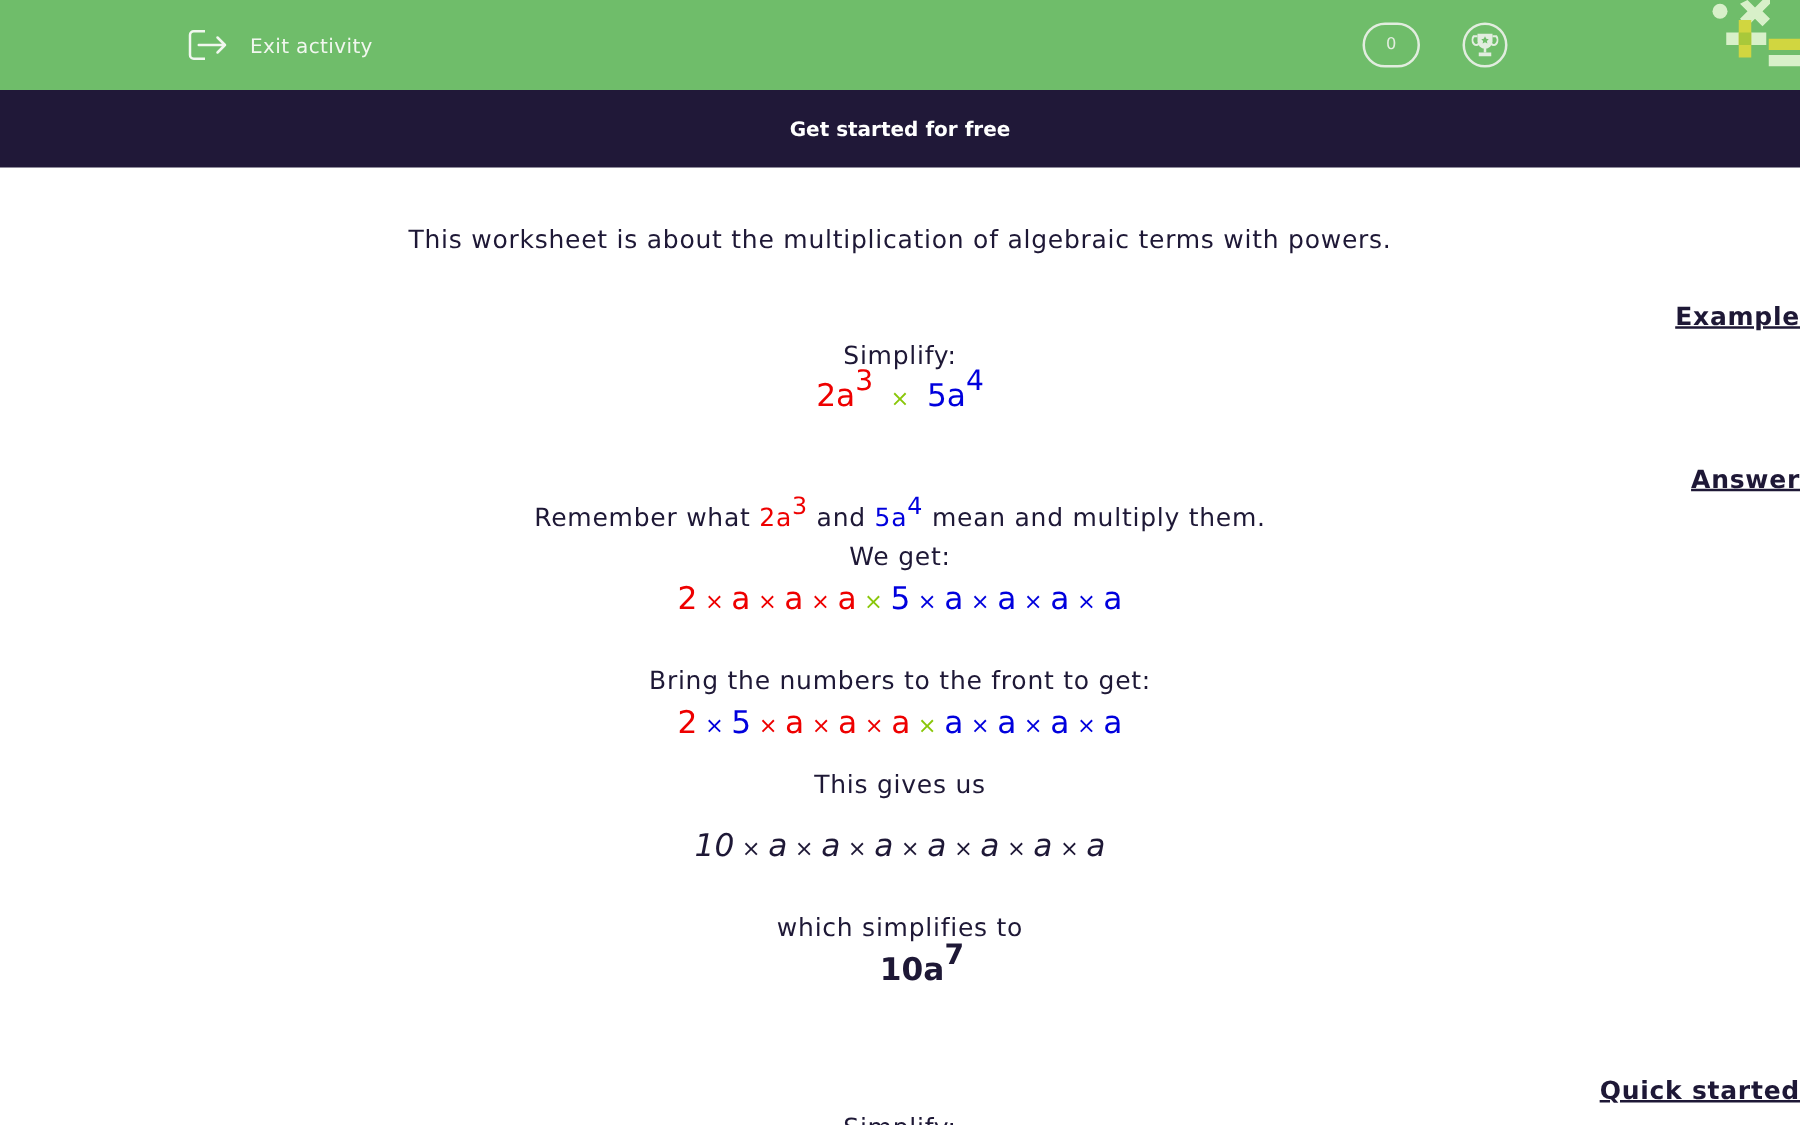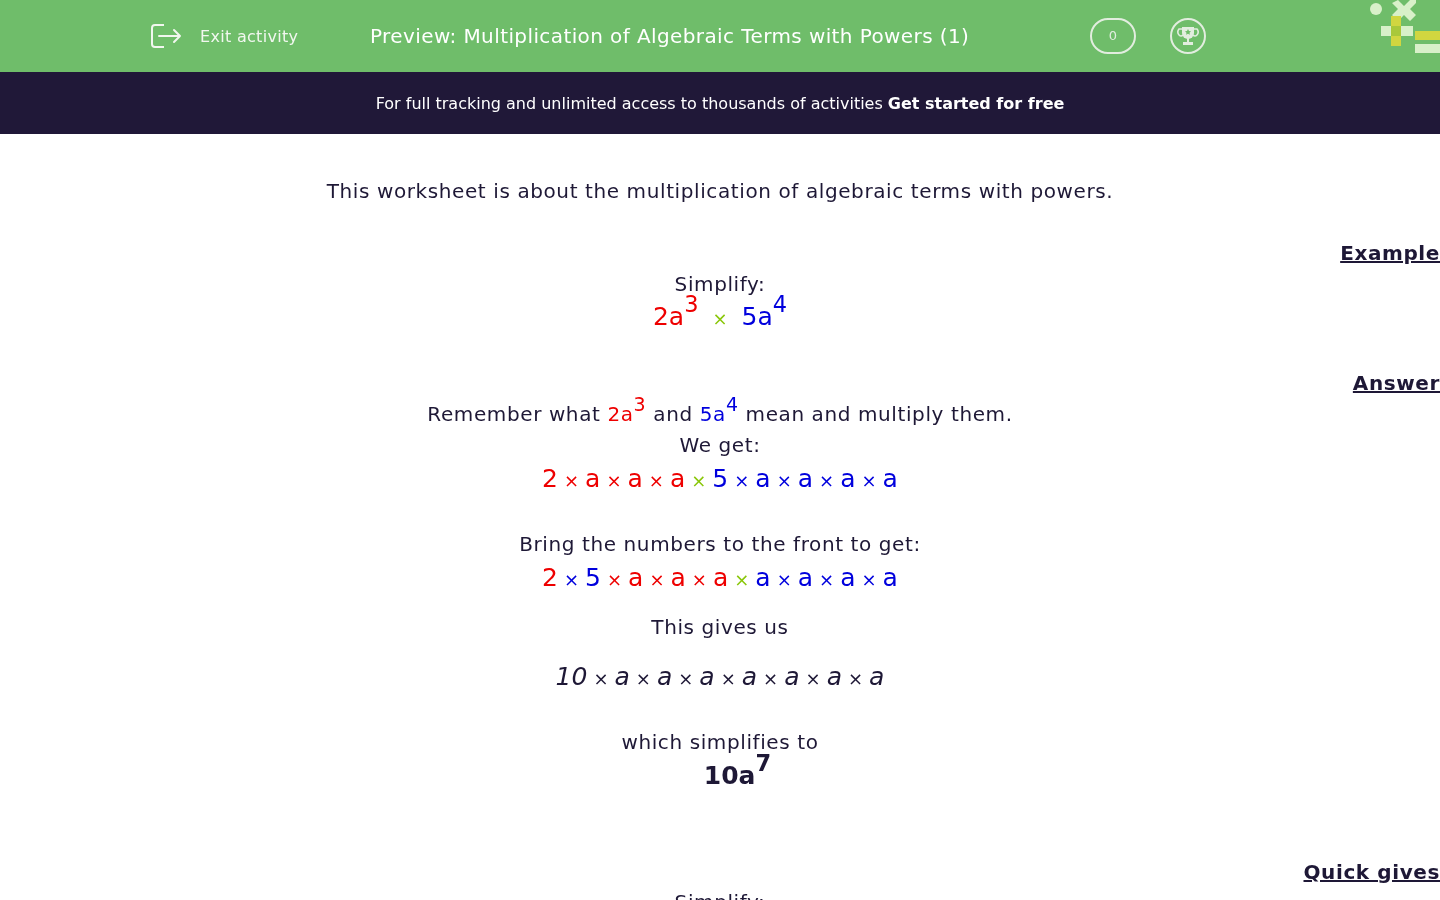--- a/index.html
+++ b/index.html
@@ -56,21 +56,20 @@
 <body>
 
 <div class="topbar">
   <div class="exit">
     <svg viewBox="0 0 32 28">
       <path d="M14 3 H5 a3 3 0 0 0 -3 3 V22 a3 3 0 0 0 3 3 H14" fill="none" stroke="#f1f7ef" stroke-width="2"></path>
       <path d="M9 14 H30 M24 8 L30 14 L24 20" fill="none" stroke="#f1f7ef" stroke-width="2" stroke-linecap="round" stroke-linejoin="round"></path>
     </svg>
     <span>Exit activity</span>
   </div>
-  <div class="title">Preview: Multiplication of Algebraic Terms with Powers (1)</div>
   <div class="score">0</div>
   <div class="trophy">
     <svg width="22" height="22" viewBox="0 0 22 22">
       <path d="M5 2 H17 V8 a6 6 0 0 1 -12 0 Z" fill="#e2eddf"></path>
       <path d="M5 4 H2 a3 4 0 0 0 4 6 M17 4 H20 a3 4 0 0 1 -4 6" fill="none" stroke="#e2eddf" stroke-width="1.6"></path>
       <rect x="10" y="13" width="2" height="4" fill="#e2eddf"></rect>
       <rect x="6" y="17" width="10" height="3" fill="#e2eddf"></rect>
       <path d="M11 4 l1 2 2 .3 -1.5 1.4 .4 2 -1.9 -1 -1.9 1 .4 -2 -1.5 -1.4 2 -.3z" fill="#6fbd6a"></path>
     </svg>
   </div>
@@ -79,21 +78,20 @@
     <path d="M33 0 L39 6 L45 0 L51 0 L51 3 L45 9 L51 15 L45 21 L39 15 L33 21 L27 15 L33 9 L27 3 Z" fill="#d8f0c9"></path>
     <rect x="16" y="26" width="32" height="10" fill="#d8f0c9"></rect>
     <rect x="26" y="16" width="10" height="30" fill="#d1d640"></rect>
     <rect x="26" y="26" width="10" height="10" fill="#a9c83a"></rect>
     <rect x="50" y="31" width="25" height="9" fill="#d1d640"></rect>
     <rect x="50" y="44" width="25" height="9" fill="#d8f0c9"></rect>
   </svg>
 </div>
 
 <div class="banner">
-  <span>For full tracking and unlimited access to thousands of activities</span>
   <b>Get started for free</b>
 </div>
 
 <div class="content">
   <div class="line" style="top:45px;">This worksheet is about the multiplication of algebraic terms with powers.</div>
 
   <div class="line heading" style="top:107px;">Example</div>
   <div class="line" style="top:138px;">Simplify:</div>
   <div class="line math" style="top:168px;">
     <span class="r">2a</span><sup class="r">3</sup>
@@ -122,15 +120,15 @@
   <div class="line" style="top:481px;">This gives us</div>
   <div class="line math k" style="top:528px;">
     <span>10</span><span class="op">×</span><span>a</span><span class="op">×</span><span>a</span><span class="op">×</span><span>a</span><span class="op">×</span><span>a</span><span class="op">×</span><span>a</span><span class="op">×</span><span>a</span><span class="op">×</span><span>a</span>
   </div>
 
   <div class="line" style="top:596px;">which simplifies to</div>
   <div class="line math bold" style="top:627px;">
     <span>10a</span><sup>7</sup>
   </div>
 
-  <div class="line heading" style="top:726px;">Quick gives</div>
+  <div class="line heading" style="top:726px;">Quick started</div>
   <div class="line" style="top:756px;">Simplify:</div>
 </div>
 
 </body></html>

